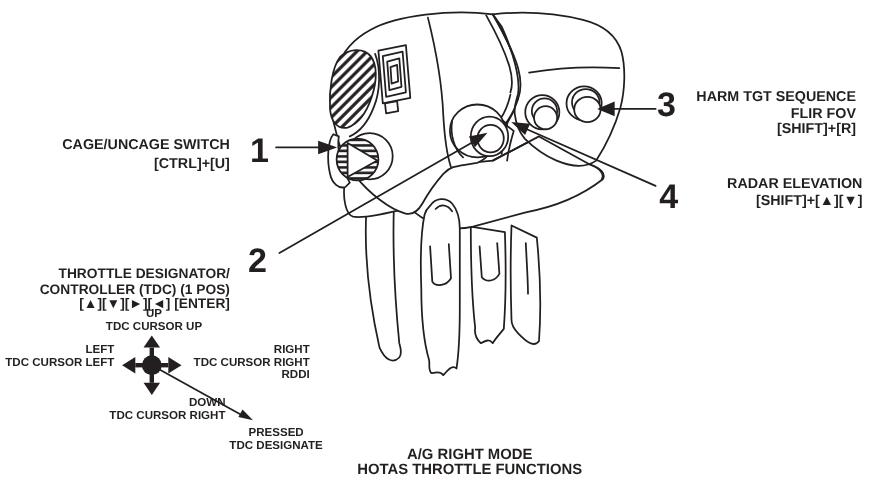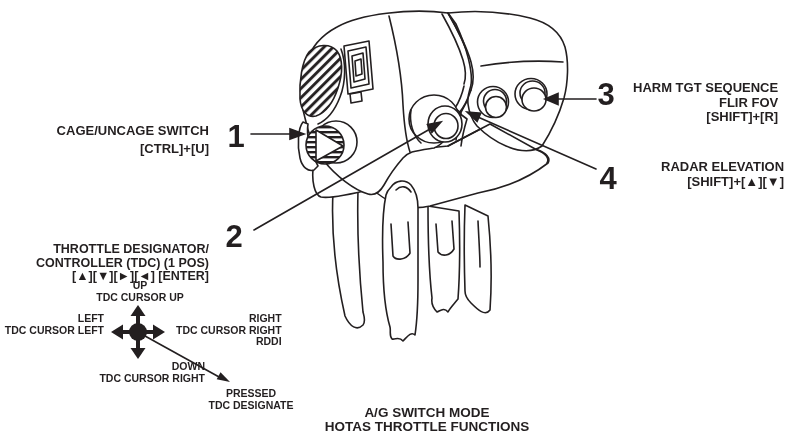--- a/index.html
+++ b/index.html
@@ -203,17 +203,17 @@
   <div class="rose rose-down">
     <div>DOWN</div>
     <div>TDC CURSOR RIGHT</div>
   </div>
   <div class="rose rose-pressed">
     <div>PRESSED</div>
     <div>TDC DESIGNATE</div>
   </div>
 
   <div class="footer">
-    <div>A/G SWITCH MODE</div>
+    <div>A/G RIGHT MODE</div>
     <div>HOTAS THROTTLE FUNCTIONS</div>
   </div>
 
 </div>
 
 </body></html>

